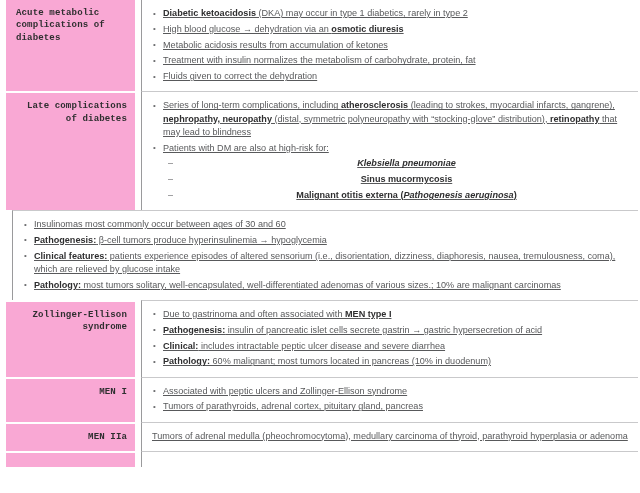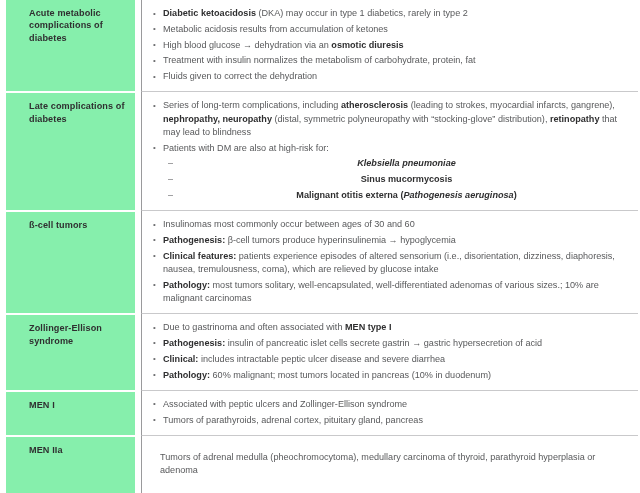--- a/index.html
+++ b/index.html
@@ -25,48 +25,50 @@
   .row {
     display: flex;
     align-items: stretch;
     position: relative;
   }
 
   
   .label-cell {
     width: 129px;
     flex: 0 0 129px;
-    background: #86efac;
-    padding: 7px 8px 7px 23px;
+    background: #f9a8d4;
+    padding: 7px 8px 7px 10px;
     font-weight: bold;
     font-size: 9.1px;
     line-height: 12.4px;
     color: #2f2f30;
     letter-spacing: 0.1px;
+    font-family: Liberation Mono, monospace;
   }
   .label-cell .lbl { display: block; }
 
   
   .gap-cell {
     width: 6px;
     flex: 0 0 6px;
     background: #ffffff;
   }
 
   
   .content-cell {
     flex: 1 1 auto;
     border-left: 1px solid #9a9a9c;
     padding: 7px 6px 8px 10px;
     font-size: 9.1px;
     line-height: 13.2px;
-  }
-
-  
-  .row + .row .label-cell { border-top: 2px solid #ffffff; }
+    text-decoration: underline;
+  }
+
+  
+  .row + .row .label-cell { border-top: 2px solid #ffffff; text-align: right; }
   .row + .row .content-cell { border-top: 1px solid #c9c9cb; }
 
   ul.bullets {
     list-style: none;
     margin: 0;
     padding: 0;
   }
   ul.bullets > li {
     position: relative;
     padding-left: 11px;
@@ -98,39 +100,39 @@
   ul.dashes > li:last-child { margin-bottom: 0; }
   ul.dashes > li::before {
     content: "\2013";
     position: absolute;
     left: 0;
     top: 0;
     color: #6d6e70;
     font-weight: normal;
   }
 
-  p.plain { margin: 8px; }
+  p.plain { margin: 0; }
 
   b, strong { color: #2f2f30; font-weight: bold; }
   i, em { font-style: italic; }
 </style>
 </head>
 <body>
 
 <div id="table">
     <div class="row">
       <div class="label-cell">
         <span class="lbl">Acute metabolic complications of diabetes</span>
       </div>
       <div class="gap-cell"></div>
       <div class="content-cell">
         <ul class="bullets">
           <li><b>Diabetic ketoacidosis</b><span> (DKA) may occur in type 1 diabetics, rarely in type 2</span></li>
+          <li><span>High blood glucose → dehydration via an </span><b>osmotic diuresis</b></li>
           <li><span>Metabolic acidosis results from accumulation of ketones</span></li>
-          <li><span>High blood glucose → dehydration via an </span><b>osmotic diuresis</b></li>
           <li><span>Treatment with insulin normalizes the metabolism of carbohydrate, protein, fat</span></li>
           <li><span>Fluids given to correct the dehydration</span></li>
         </ul>
       </div>
     </div>
     <div class="row">
       <div class="label-cell">
         <span class="lbl">Late complications of diabetes</span>
       </div>
       <div class="gap-cell"></div>
@@ -140,23 +142,20 @@
           <li><span>Patients with DM are also at high-risk for:</span></li>
           <ul class="dashes">
             <li><b><i>Klebsiella pneumoniae</i></b></li>
             <li><b>Sinus mucormycosis</b></li>
             <li><b>Malignant otitis externa (</b><b><i>Pathogenesis aeruginosa</i></b><b>)</b></li>
           </ul>
         </ul>
       </div>
     </div>
     <div class="row">
-      <div class="label-cell">
-        <span class="lbl">ß-cell tumors</span>
-      </div>
       <div class="gap-cell"></div>
       <div class="content-cell">
         <ul class="bullets">
           <li><span>Insulinomas most commonly occur between ages of 30 and 60</span></li>
           <li><b>Pathogenesis:</b><span> β-cell tumors produce hyperinsulinemia → hypoglycemia</span></li>
           <li><b>Clinical features:</b><span> patients experience episodes of altered sensorium (i.e., disorientation, dizziness, diaphoresis, nausea, tremulousness, coma), which are relieved by glucose intake</span></li>
           <li><b>Pathology:</b><span> most tumors solitary, well-encapsulated, well-differentiated adenomas of various sizes.; 10% are malignant carcinomas</span></li>
         </ul>
       </div>
     </div>

